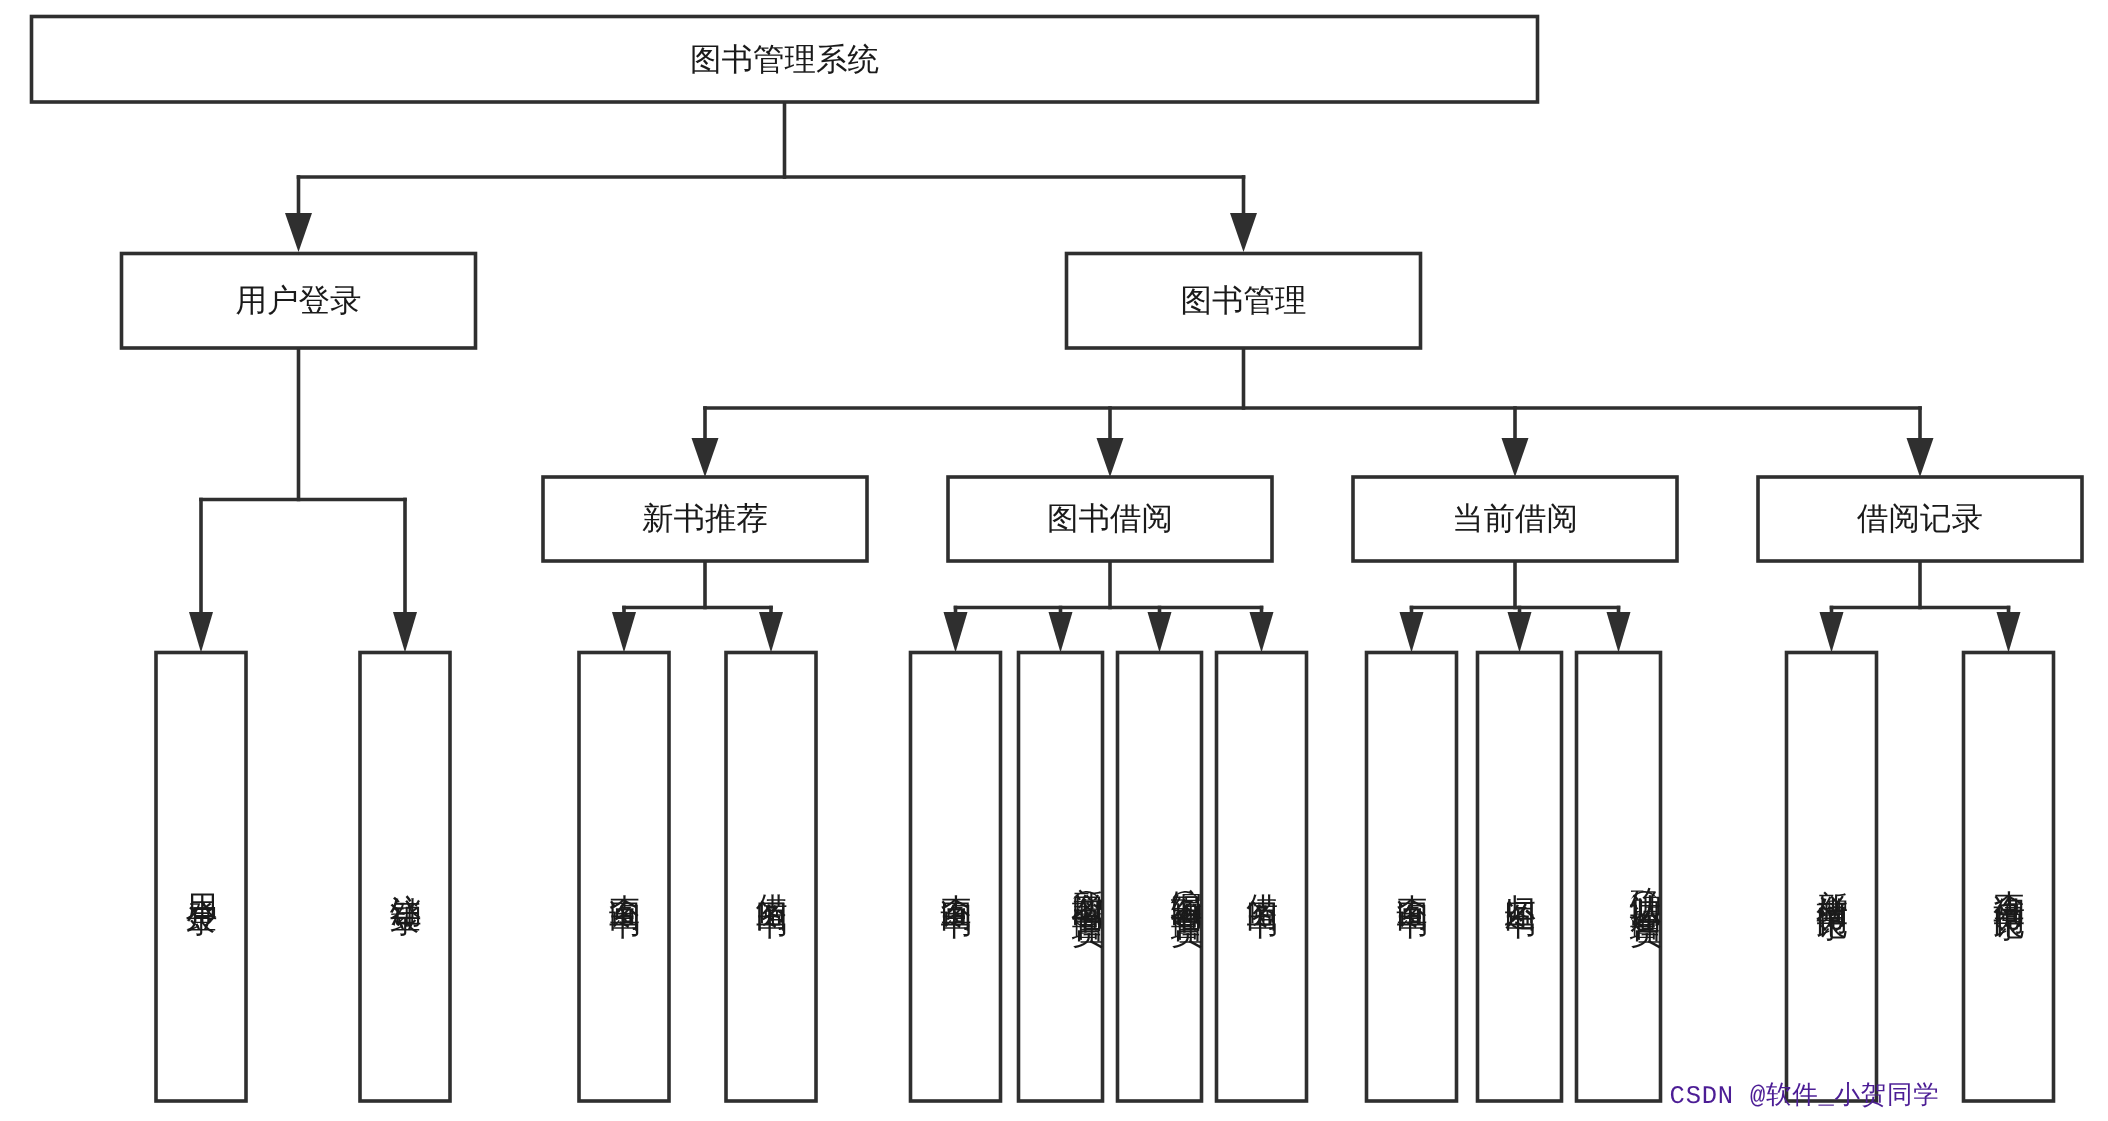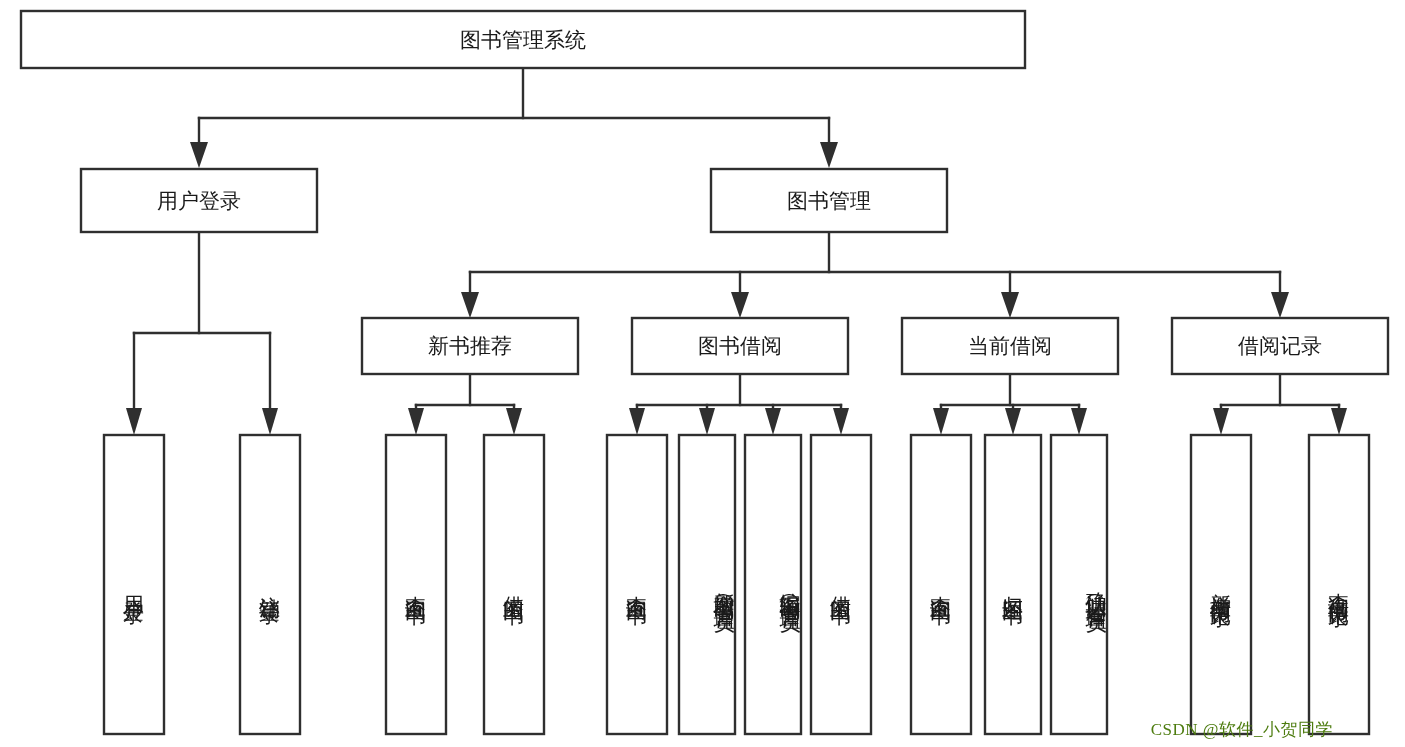--- a/index.html
+++ b/index.html
@@ -11,21 +11,20 @@
     width: 1405px;
     height: 747px;
     font-family: "Liberation Sans", "DejaVu Sans", sans-serif;
     overflow: hidden;
   }
   #diagram-root {
     position: relative;
     width: 1301px;
     height: 747px;
     background: #ffffff;
-    padding-left: 40px;
   }
   svg.diagram-canvas {
     position: absolute;
     top: 0;
     left: 0;
     width: 1405px;
     height: 747px;
   }
   .node-box {
     fill: #ffffff;
@@ -59,23 +58,23 @@
     color: #1a1a1a;
     letter-spacing: 3px;
     white-space: nowrap;
     pointer-events: none;
     text-align: center;
   }
   .watermark {
     position: absolute;
     right: 8px;
     bottom: 6px;
-    font-family: Liberation Serif, serif;
+    font-family: Liberation Mono, monospace;
     font-size: 17px;
-    color: #4d7c0f;
+    color: #4c1d95;
     white-space: nowrap;
     letter-spacing: 0.5px;
   }
 </style>
 </head>
 <body>
 
 <div id="diagram-root">
 
   <svg class="diagram-canvas" viewBox="0 0 1405 747">

